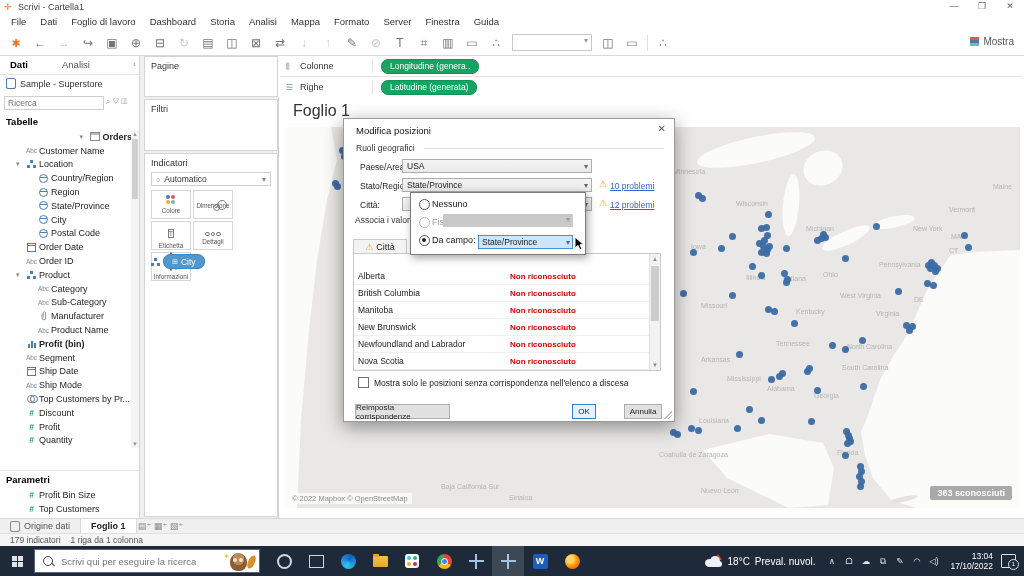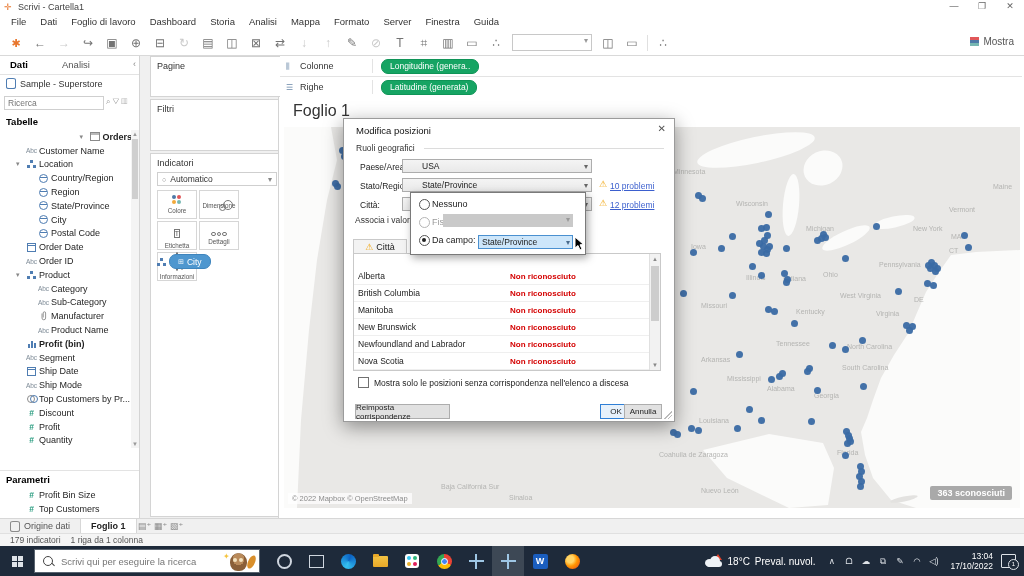--- a/index.html
+++ b/index.html
@@ -54,21 +54,21 @@
   .ic-hier i:nth-child(3){left:6px;top:5px;}
   .ic-db{display:inline-block;width:8px;height:9px;border:1px solid #4f7db2;border-radius:3px/2px;position:relative;}
   .fscroll{left:131px;top:74px;width:8px;height:318px;background:#f4f4f4;}
   .fscroll .arr{width:8px;height:8px;font-size:6px;color:#999;text-align:center;line-height:8px;}
   .fscroll .thumb{position:absolute;left:1px;top:9px;width:6px;height:60px;background:#cfcfcf;}
   .dp-params-h{left:6px;top:418px;font-size:9.5px;font-weight:bold;color:#000;}
   .params{left:0;top:432px;width:132px;}
   .dp-sep{left:0;top:414px;width:139px;border-top:1px solid #e3e3e3;}
   
   .cardscol{left:140px;top:56px;width:138px;height:462px;background:#f0f0f0;}
-  .card{position:absolute;left:10px;width:134px;background:#fff;border:1px solid #d4d4d4;box-sizing:border-box;}
+  .card{position:absolute;left:4px;width:134px;background:#fff;border:1px solid #d4d4d4;box-sizing:border-box;}
   .card-label{font-size:9px;color:#333;padding:4px 0 0 6px;}
   .marktype{position:absolute;left:6px;top:18px;width:120px;height:14px;border:1px solid #cfcfcf;font-size:8.5px;color:#333;display:flex;align-items:center;padding-left:4px;box-sizing:border-box;background:#fff;}
   .marktype::before{content:"○";font-size:7px;color:#888;margin-right:4px;}
   .marktype::after{content:"▾";position:absolute;right:4px;color:#888;font-size:8px;}
   .markbtns{position:absolute;left:6px;top:36px;width:122px;display:flex;flex-wrap:wrap;gap:2px;}
   .mark-btn{width:38px;height:27px;border:1px solid #d6d6d6;background:#fff;display:flex;flex-direction:column;align-items:center;justify-content:center;gap:2px;}
   .mark-btn .lbl{font-size:6.3px;color:#555;}
   .mi-color{width:10px;height:10px;display:grid;grid-template-columns:5px 5px;}
   .mi-color i{width:4px;height:4px;border-radius:50%;}
   .mi-size{position:relative;width:12px;height:10px;}
@@ -100,21 +100,21 @@
   .mapbadge{position:absolute;right:8px;bottom:8px;background:#a9a9a9;color:#fff;font-size:9px;font-weight:bold;border-radius:2px;padding:2px 7px;}
   
   .dialog{left:343px;top:118px;width:330px;height:302px;background:#fff;border:1px solid #9b9b9b;
     box-shadow:0 5px 18px rgba(0,0,0,.4);z-index:50;font-size:8.5px;color:#222;}
   .dlg-title{position:absolute;left:12px;top:6px;font-size:9.5px;color:#111;}
   .dlg-x{position:absolute;right:8px;top:4px;font-size:10px;color:#555;}
   .dlg-group{position:absolute;left:12px;top:24px;color:#333;}
   .dlg-gline{position:absolute;left:80px;right:10px;top:29px;border-top:1px solid #dcdcdc;}
   .dlg-lab{position:absolute;left:16px;color:#222;}
   .wselect{position:absolute;height:14px;background:linear-gradient(#f4f4f4,#e9e9e9);border:1px solid #adadad;
-    font-size:8.5px;color:#222;display:flex;align-items:center;padding-left:19px;box-sizing:border-box;}
+    font-size:8.5px;color:#222;display:flex;align-items:center;padding-left:4px;box-sizing:border-box;}
   .wselect::after{content:"▾";position:absolute;right:3px;color:#666;font-size:8px;}
   .warn{position:absolute;color:#f0a30a;font-size:9px;}
   .plink{position:absolute;color:#3b5fce;text-decoration:underline;}
   .popup{position:absolute;left:66px;top:73px;width:174px;height:61px;background:#fff;border:1px solid #7a7a7a;
     box-shadow:2px 3px 8px rgba(0,0,0,.35);z-index:55;}
   .prow{position:absolute;left:8px;height:14px;display:flex;align-items:flex-start;gap:2px;font-size:9px;color:#222;}
   .radio{width:9px;height:9px;border:1px solid #555;border-radius:50%;position:relative;background:#fff;flex:0 0 9px;}
   .radio.sel::after{content:"";position:absolute;left:2px;top:2px;width:4px;height:4px;border-radius:50%;background:#222;}
   .radio.dis{border-color:#b5b5b5;}
   .prow.dis{color:#9a9a9a;}
@@ -773,21 +773,21 @@
         <span class="a" style="bottom:0;">▼</span>
       </div>
     </div>
 
     <div class="chkrow">
       <span class="chk"></span>
       <span style="font-size:8.5px;color:#222;">Mostra solo le posizioni senza corrispondenza nell'elenco a discesa</span>
     </div>
 
     <div class="wbtn" style="left:11px;width:95px;">Reimposta corrispondenze</div>
-    <div class="wbtn ok" style="left:228px;width:32px;margin-left:28px;">OK</div>
+    <div class="wbtn ok" style="left:228px;width:24px;">OK</div>
     <div class="wbtn" style="left:280px;width:38px;">Annulla</div>
     <div class="grip"></div>
   </div>
 
   <svg class="cursor" style="left:574px;top:236px;" width="12" height="16">
     <path d="M1,1 L1,12 L4,9.5 L6,14 L8,13 L6,8.8 L9.5,8.5 Z" fill="#000" stroke="#fff" stroke-width="1"></path>
   </svg>
 
   <div class="abs sheettabs">
     <span class="stab">

